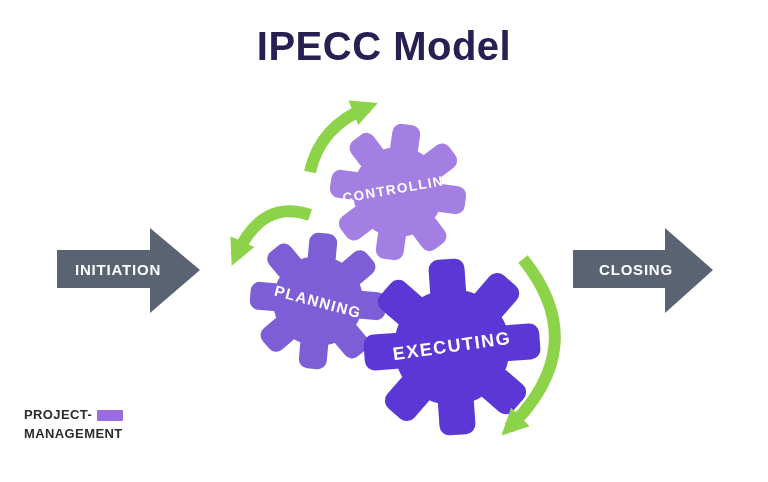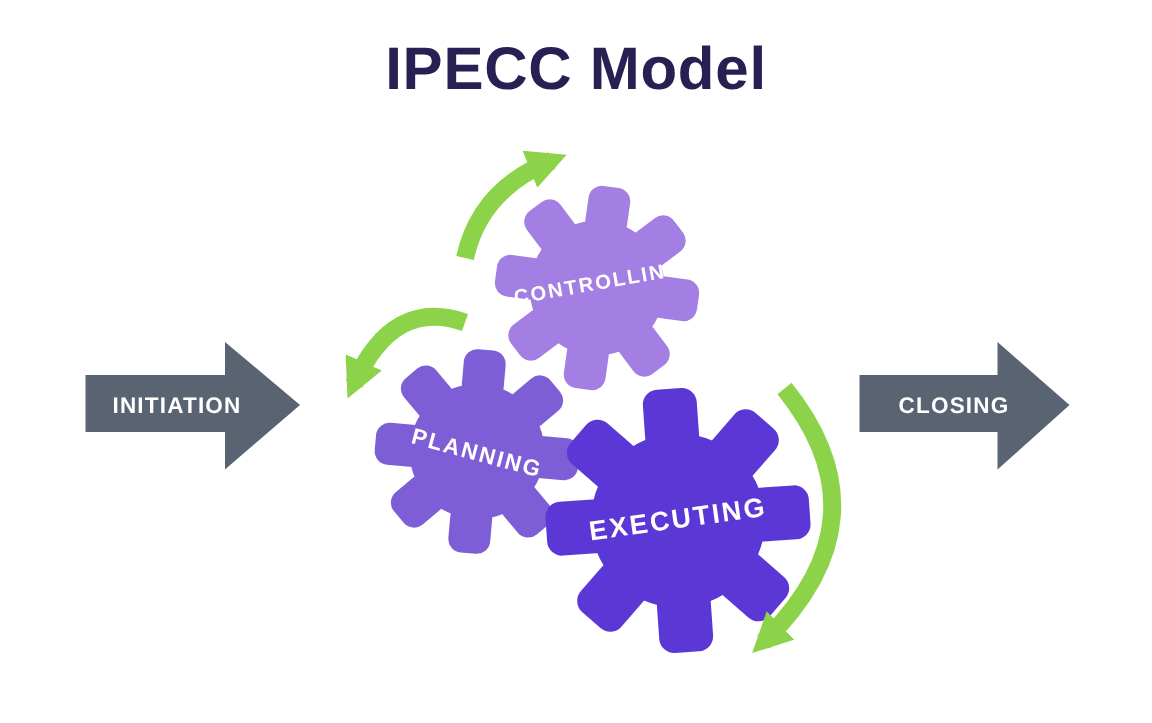--- a/index.html
+++ b/index.html
@@ -86,15 +86,22 @@
     <path d="M 310,172 Q 320,126 368,107" fill="none" stroke-width="12" marker-end="url(#ah)" stroke="#8dd349"></path>
     <path d="M 310,215 Q 262,198 236,256" fill="none" stroke-width="12" marker-end="url(#ah)" stroke="#8dd349"></path>
     <path d="M 523,259 Q 593,346 509,428" fill="none" stroke-width="12" marker-end="url(#ah)" stroke="#8dd349"></path>
 
     <text class="gear-label-sm" x="399" y="193" text-anchor="middle" transform="rotate(-10 399 188)">CONTROLLING</text>
     <text class="gear-label-md" x="318" y="307" text-anchor="middle" transform="rotate(15 318 302)">PLANNING</text>
     <text class="gear-label-lg" x="452" y="352" text-anchor="middle" transform="rotate(-8 452 346)">EXECUTING</text>
   </svg>
 
   <div class="logo" style="color: rgb(43, 43, 43);">
+    <div class="logo-row">
+      <span>PROJECT-</span>
+      <span class="logo-swatch sw-small" style="background: rgb(154, 108, 226);"></span>
+    </div>
+    <div class="logo-row">
+      <span>MANAGEMENT</span>
+    </div>
   </div>
 
 </div>
 
 </body></html>

